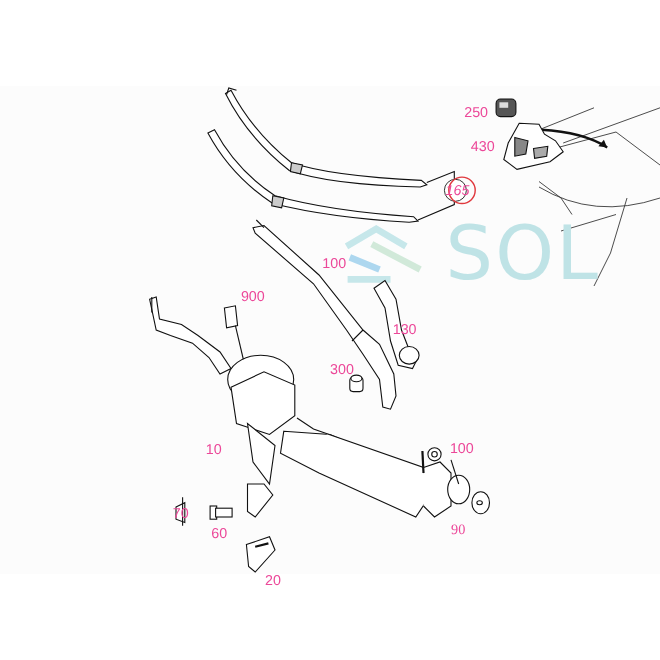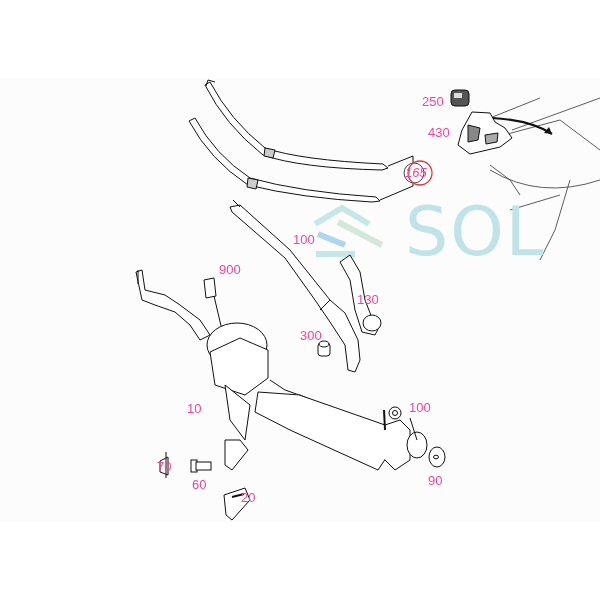--- a/index.html
+++ b/index.html
@@ -124,16 +124,16 @@
 
 <div class="lbl" style="left:405px;top:167px;font-style:italic;">165</div>
 <div class="lbl" style="left:422px;top:96px;">250</div>
 <div class="lbl" style="left:428px;top:127px;">430</div>
 <div class="lbl" style="left:293px;top:234px;">100</div>
 <div class="lbl" style="left:357px;top:294px;">130</div>
 <div class="lbl" style="left:219px;top:264px;text-align:center;">900</div>
 <div class="lbl" style="left:300px;top:330px;">300</div>
 <div class="lbl" style="left:187px;top:391px;margin-top:12px;">10</div>
 <div class="lbl" style="left:409px;top:402px;">100</div>
-<div class="lbl" style="left:428px;top:475px;">90</div>
+<div class="lbl" style="left:410px;top:475px;font-family:Liberation Serif, serif;">90</div>
 <div class="lbl" style="left:157px;top:461px;">70</div>
 <div class="lbl" style="left:192px;top:479px;">60</div>
-<div class="lbl" style="left:241px;top:492px;">20</div>
+<div class="lbl" style="left:241px;top:522px;">20</div>
 
 </body></html>

